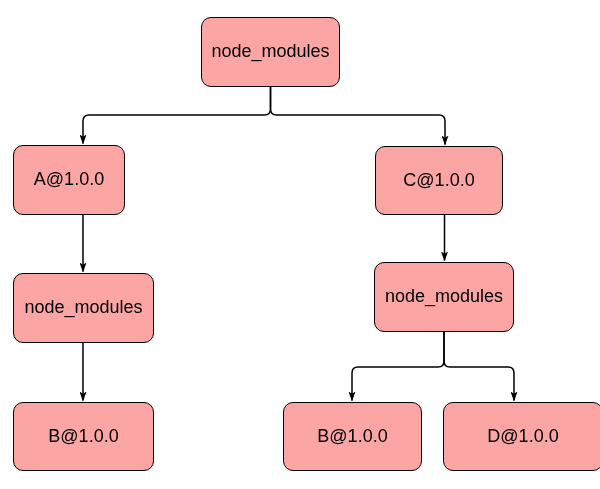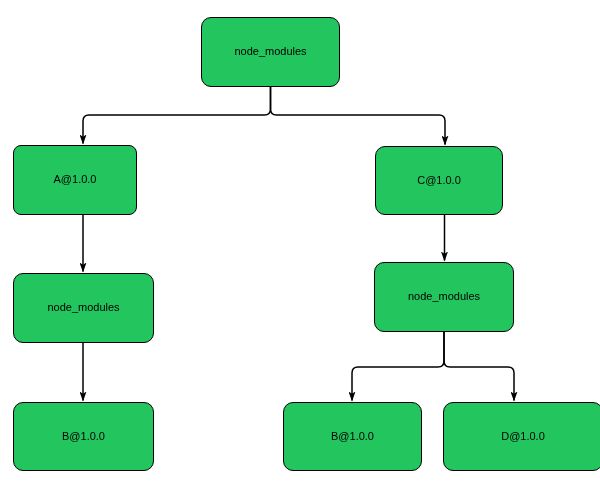--- a/index.html
+++ b/index.html
@@ -24,28 +24,28 @@
   #edge-layer path.edge {
     fill: none;
     stroke: #000000;
     stroke-width: 1.5;
     stroke-linecap: butt;
     stroke-linejoin: round;
   }
   .node {
     position: absolute;
     box-sizing: border-box;
-    background: #22c55e;
+    background: #fca5a5;
     border: 1.5px solid #000000;
     border-radius: 10px;
     display: flex;
     align-items: center;
     justify-content: center;
     text-align: center;
-    font-size: 11px;
+    font-size: 18px;
     color: #000000;
     line-height: 1.2;
     white-space: nowrap;
   }
 </style>
 </head>
 <body>
 
 <div class="canvas">
   <svg id="edge-layer" width="600" height="489" viewBox="0 0 600 489" xmlns="http://www.w3.org/2000/svg">
@@ -61,21 +61,21 @@
         <path class="edge" d="M 83 343 L 83 400.5" marker-end="url(#arrow)" stroke="#000000"></path>
         <path class="edge" d="M 444.5 215 L 444.5 260.5" marker-end="url(#arrow)" stroke="#000000"></path>
         <path class="edge" d="M 444 332 L 444 361 Q 444 367 438 367 L 358 367 Q 352 367 352 373 L 352 400.5" marker-end="url(#arrow)" stroke="#000000"></path>
         <path class="edge" d="M 444 332 L 444 361 Q 444 367 450 367 L 508 367 Q 514 367 514 373 L 514 400.5" marker-end="url(#arrow)" stroke="#000000"></path>
       </g>
   </svg>
   <div id="node-layer">
       <div class="node" style="left: 201px; top: 17px; width: 139px; height: 70px;">
         <span>node_modules</span>
       </div>
-      <div class="node" style="left: 13px; top: 145px; width: 124px; height: 70px; border-radius: 8px;">
+      <div class="node" style="left: 13px; top: 145px; width: 112px; height: 70px;">
         <span>A@1.0.0</span>
       </div>
       <div class="node" style="left: 375px; top: 146px; width: 128px; height: 69px;">
         <span>C@1.0.0</span>
       </div>
       <div class="node" style="left: 13px; top: 273px; width: 141px; height: 70px;">
         <span>node_modules</span>
       </div>
       <div class="node" style="left: 374px; top: 262px; width: 140px; height: 70px;">
         <span>node_modules</span>

